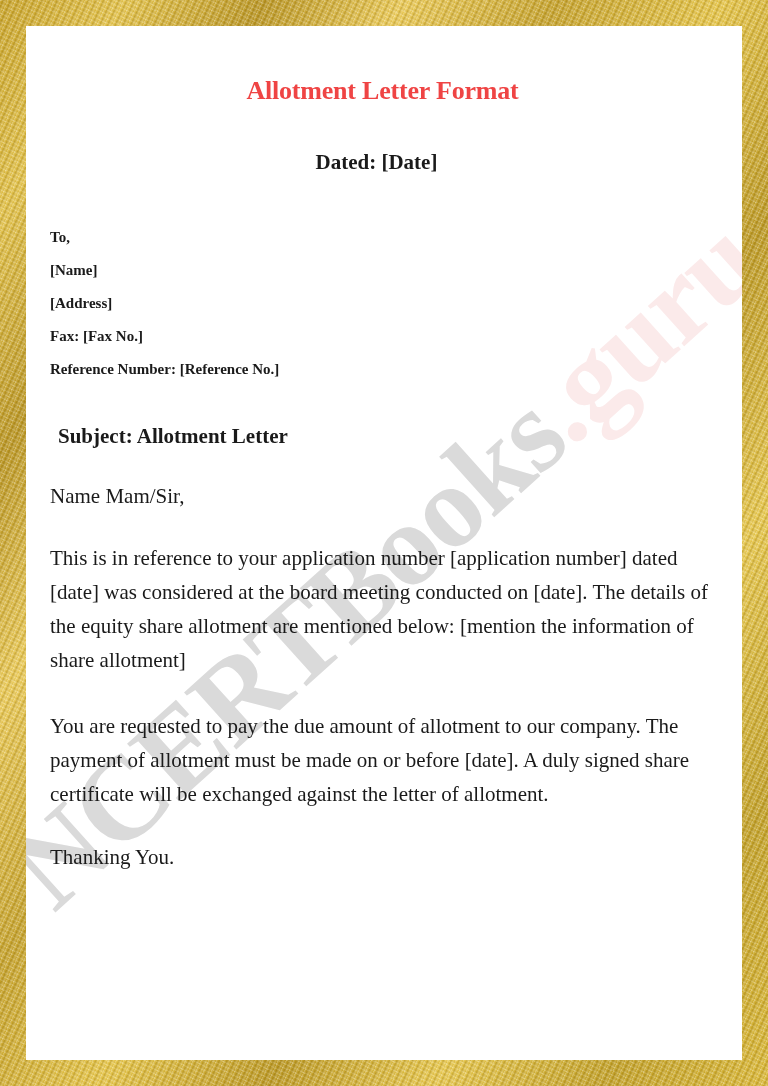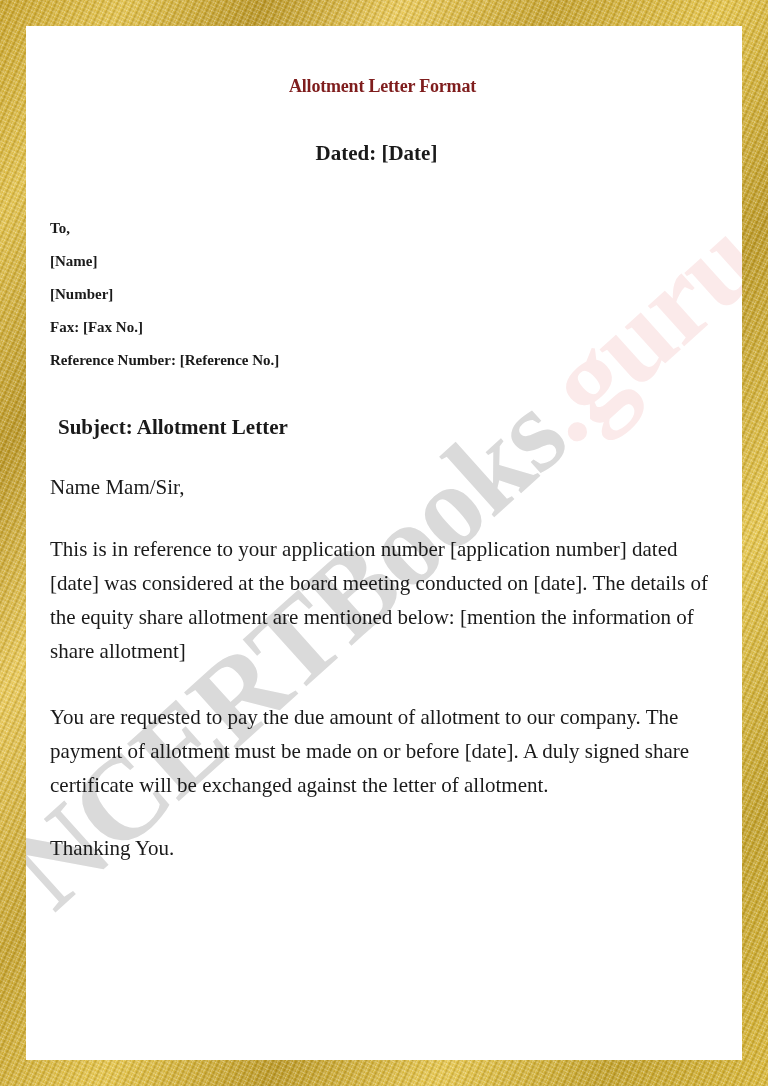--- a/index.html
+++ b/index.html
@@ -87,23 +87,23 @@
     right: 0;
     bottom: 0;
     padding: 0 27px 0 24px;
     box-sizing: border-box;
     font-family: "Liberation Serif", "DejaVu Serif", serif;
     color: #1a1a1a;
   }
 
   .doc-title {
     text-align: center;
-    color: #7f1d1d;
-    font-weight: bold;
-    font-size: 18px;
+    color: #ef4444;
+    font-weight: bold;
+    font-size: 26px;
     letter-spacing: -0.2px;
     margin: 50px 0 0 0;
     position: relative;
     z-index: 2;
   }
 
   .dated-line {
     text-align: center;
     font-weight: bold;
     font-size: 21px;
@@ -181,21 +181,21 @@
 
     <div class="letter">
 
       <h1 class="doc-title">Allotment Letter Format</h1>
 
       <div class="dated-line">Dated: [Date]</div>
 
       <div class="addr-block">
         <div class="addr-line">To,</div>
         <div class="addr-line">[Name]</div>
-        <div class="addr-line">[Number]</div>
+        <div class="addr-line">[Address]</div>
         <div class="addr-line">Fax: [Fax No.]</div>
         <div class="addr-line">Reference Number: [Reference No.]</div>
       </div>
 
       <div class="subject-line">Subject: Allotment Letter</div>
 
       <div class="salutation">Name Mam/Sir,</div>
 
       <p class="body-para">This is in reference to your application number [application number] dated [date] was considered at the board meeting conducted on [date]. The details of the equity share allotment are mentioned below: [mention the information of share allotment]</p>
 

